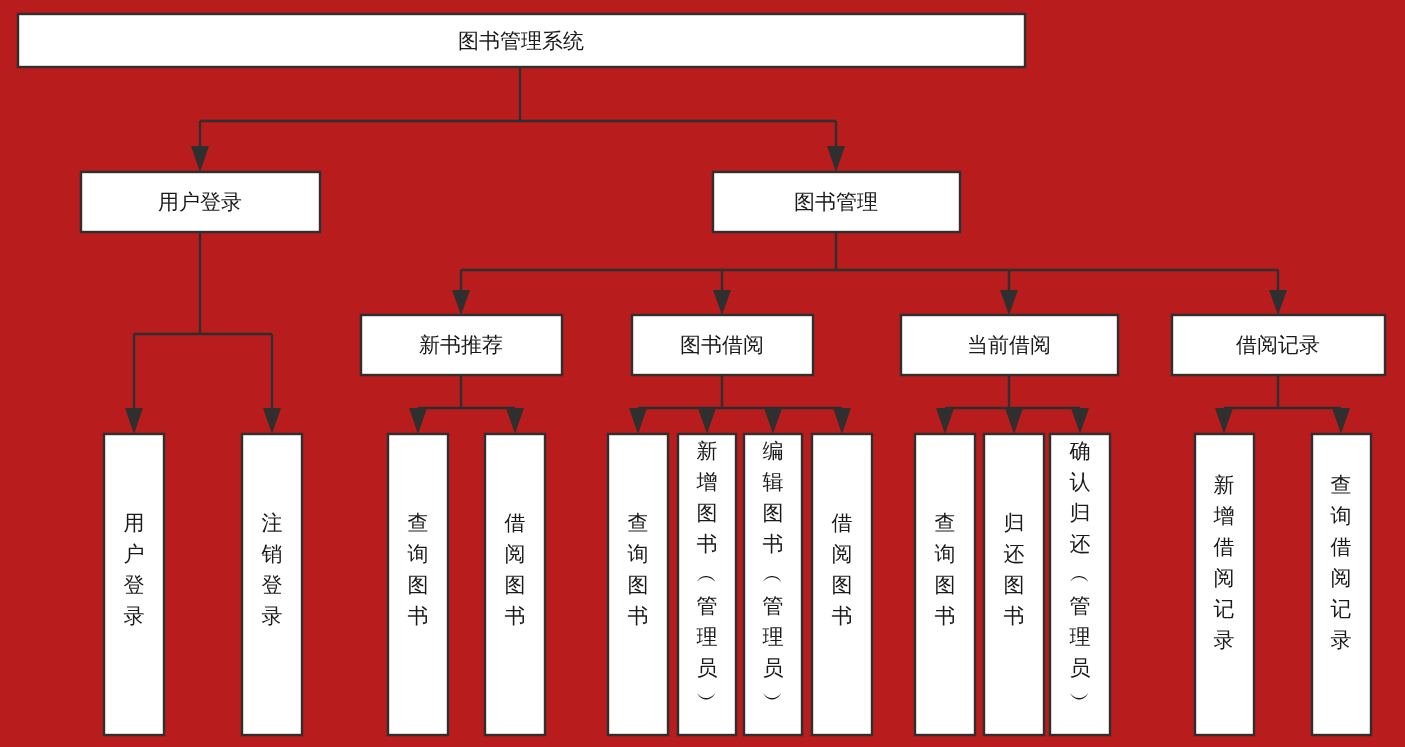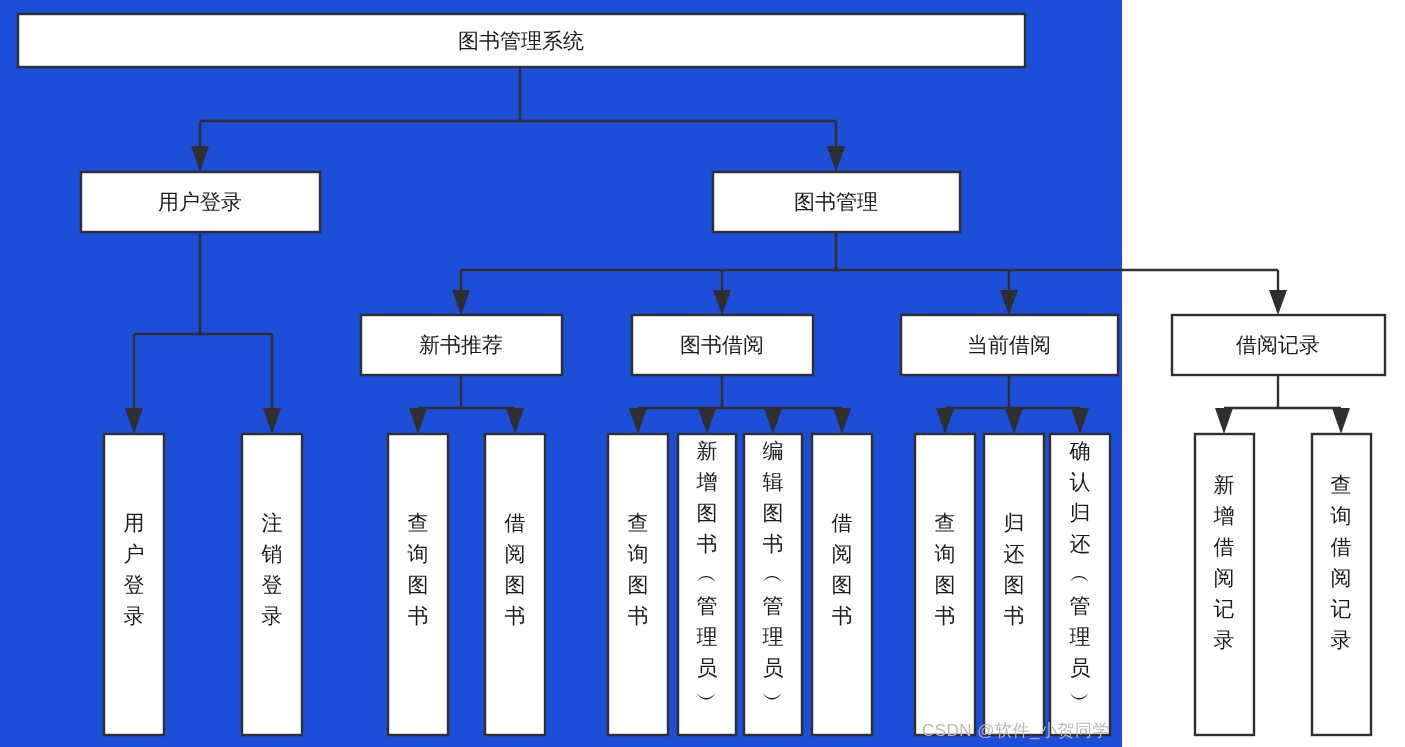--- a/index.html
+++ b/index.html
@@ -9,23 +9,23 @@
     background: #ffffff;
   }
   body {
     width: 1405px;
     height: 747px;
     overflow: hidden;
     font-family: "Liberation Sans", "DejaVu Sans", sans-serif;
   }
   #diagram-root {
     position: relative;
-    width: 1122px;
+    width: 1405px;
     height: 747px;
-    background: #1d4ed8;
+    background: #b91c1c;
     text-decoration: underline;
   }
   svg#tree-svg {
     position: absolute;
     left: 0;
     top: 0;
     width: 1405px;
     height: 747px;
     display: block;
   }
@@ -215,14 +215,13 @@
       <rect class="node-rect" x="1195" y="434" width="59" height="301"></rect>
       <text class="node-label-vertical" x="1224" y="492"><tspan x="1224" dy="0">新</tspan><tspan x="1224" dy="31">增</tspan><tspan x="1224" dy="31">借</tspan><tspan x="1224" dy="31">阅</tspan><tspan x="1224" dy="31">记</tspan><tspan x="1224" dy="31">录</tspan></text>
     </g>
     <g>
       <rect class="node-rect" x="1312" y="434" width="59" height="301"></rect>
       <text class="node-label-vertical" x="1341" y="492"><tspan x="1341" dy="0">查</tspan><tspan x="1341" dy="31">询</tspan><tspan x="1341" dy="31">借</tspan><tspan x="1341" dy="31">阅</tspan><tspan x="1341" dy="31">记</tspan><tspan x="1341" dy="31">录</tspan></text>
     </g>
 
   </svg>
 
-  <div class="watermark-text">CSDN @软件_小贺同学</div>
 </div>
 
 </body></html>

